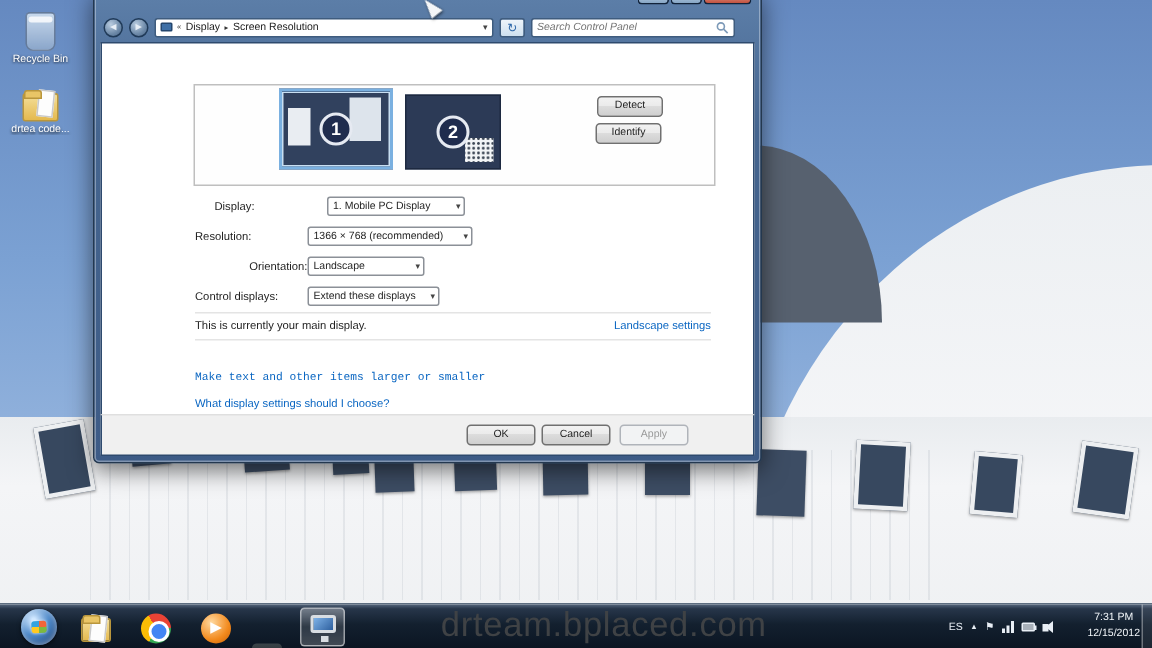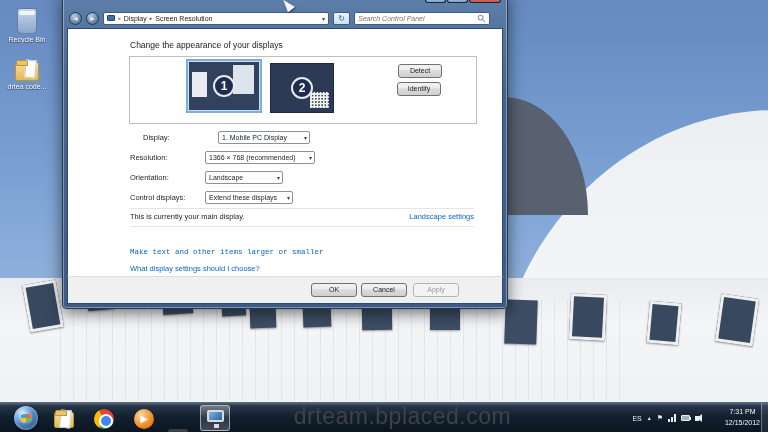--- a/index.html
+++ b/index.html
@@ -206,21 +206,20 @@
       <div class="searchbox">
         <input type="text" placeholder="Search Control Panel" style="">
         <svg class="mag" viewBox="0 0 10 10">
           <circle cx="4" cy="4" r="2.6" fill="none" stroke="#7d9ab8" stroke-width="1.2"></circle>
           <line x1="6" y1="6" x2="9" y2="9" stroke="#7d9ab8" stroke-width="1.2"></line>
         </svg>
       </div>
     </div>
 
     <div class="content">
-      <div class="heading">Change the appearance of your displays</div>
 
       <div class="band">
         <div class="mon1">
           <div class="p1"></div>
           <div class="p2"></div>
           <div class="numcirc">1</div>
         </div>
         <div class="mon2">
           <div class="sheet"></div>
           <div class="numcirc">2</div>
@@ -236,21 +235,21 @@
           <span class="arr">▾</span>
         </div>
       </div>
       <div class="frow" style="top:121px;">
         <span class="flabel">Resolution:</span>
         <div class="combo" style="width:110px;">
           <span>1366 × 768 (recommended)</span>
           <span class="arr">▾</span>
         </div>
       </div>
-      <div class="frow" style="top:141px;">
+      <div class="frow" style="top:141px;text-align:right;">
         <span class="flabel">Orientation:</span>
         <div class="combo" style="width:78px;">
           <span>Landscape</span>
           <span class="arr">▾</span>
         </div>
       </div>
       <div class="frow" style="top:161px;">
         <span class="flabel">Control displays:</span>
         <div class="combo" style="width:88px;">
           <span>Extend these displays</span>

